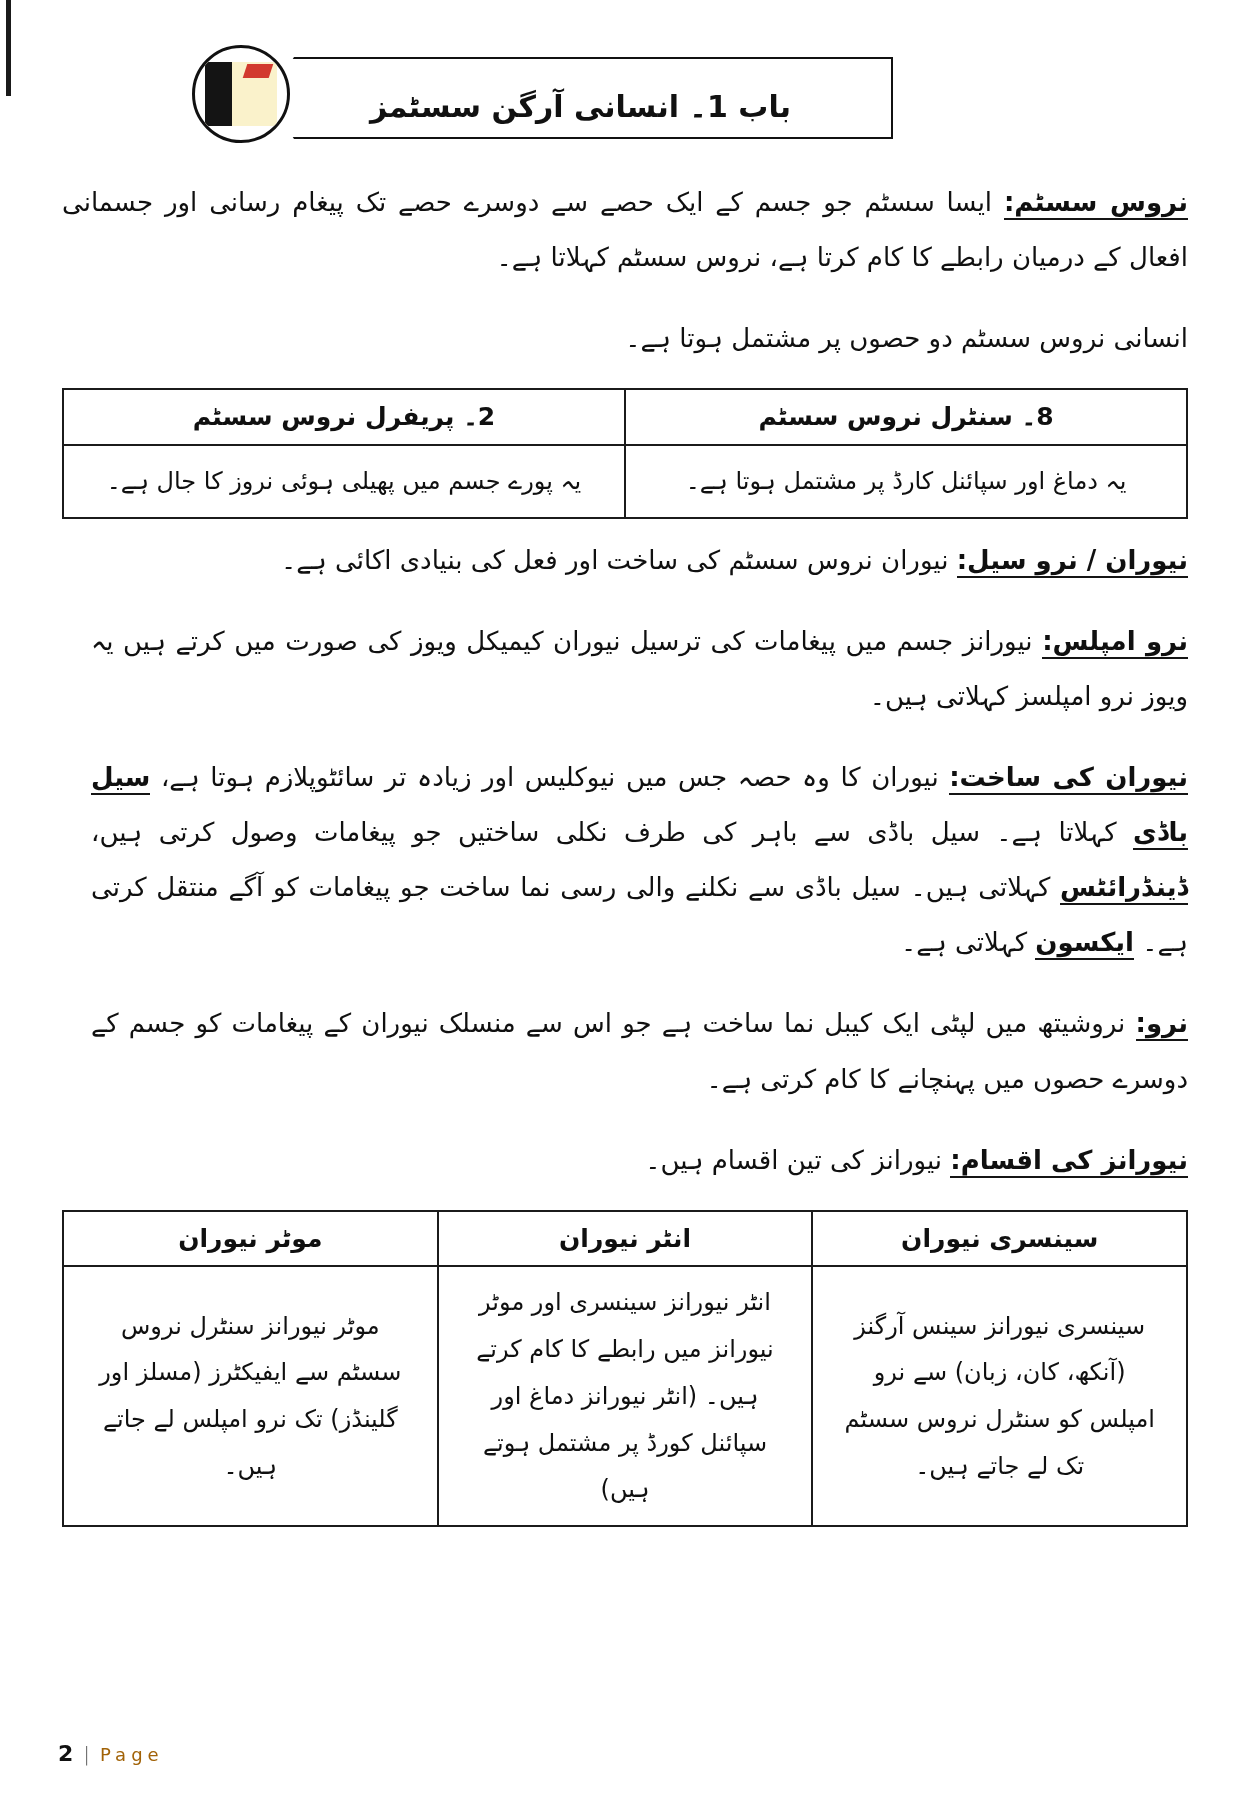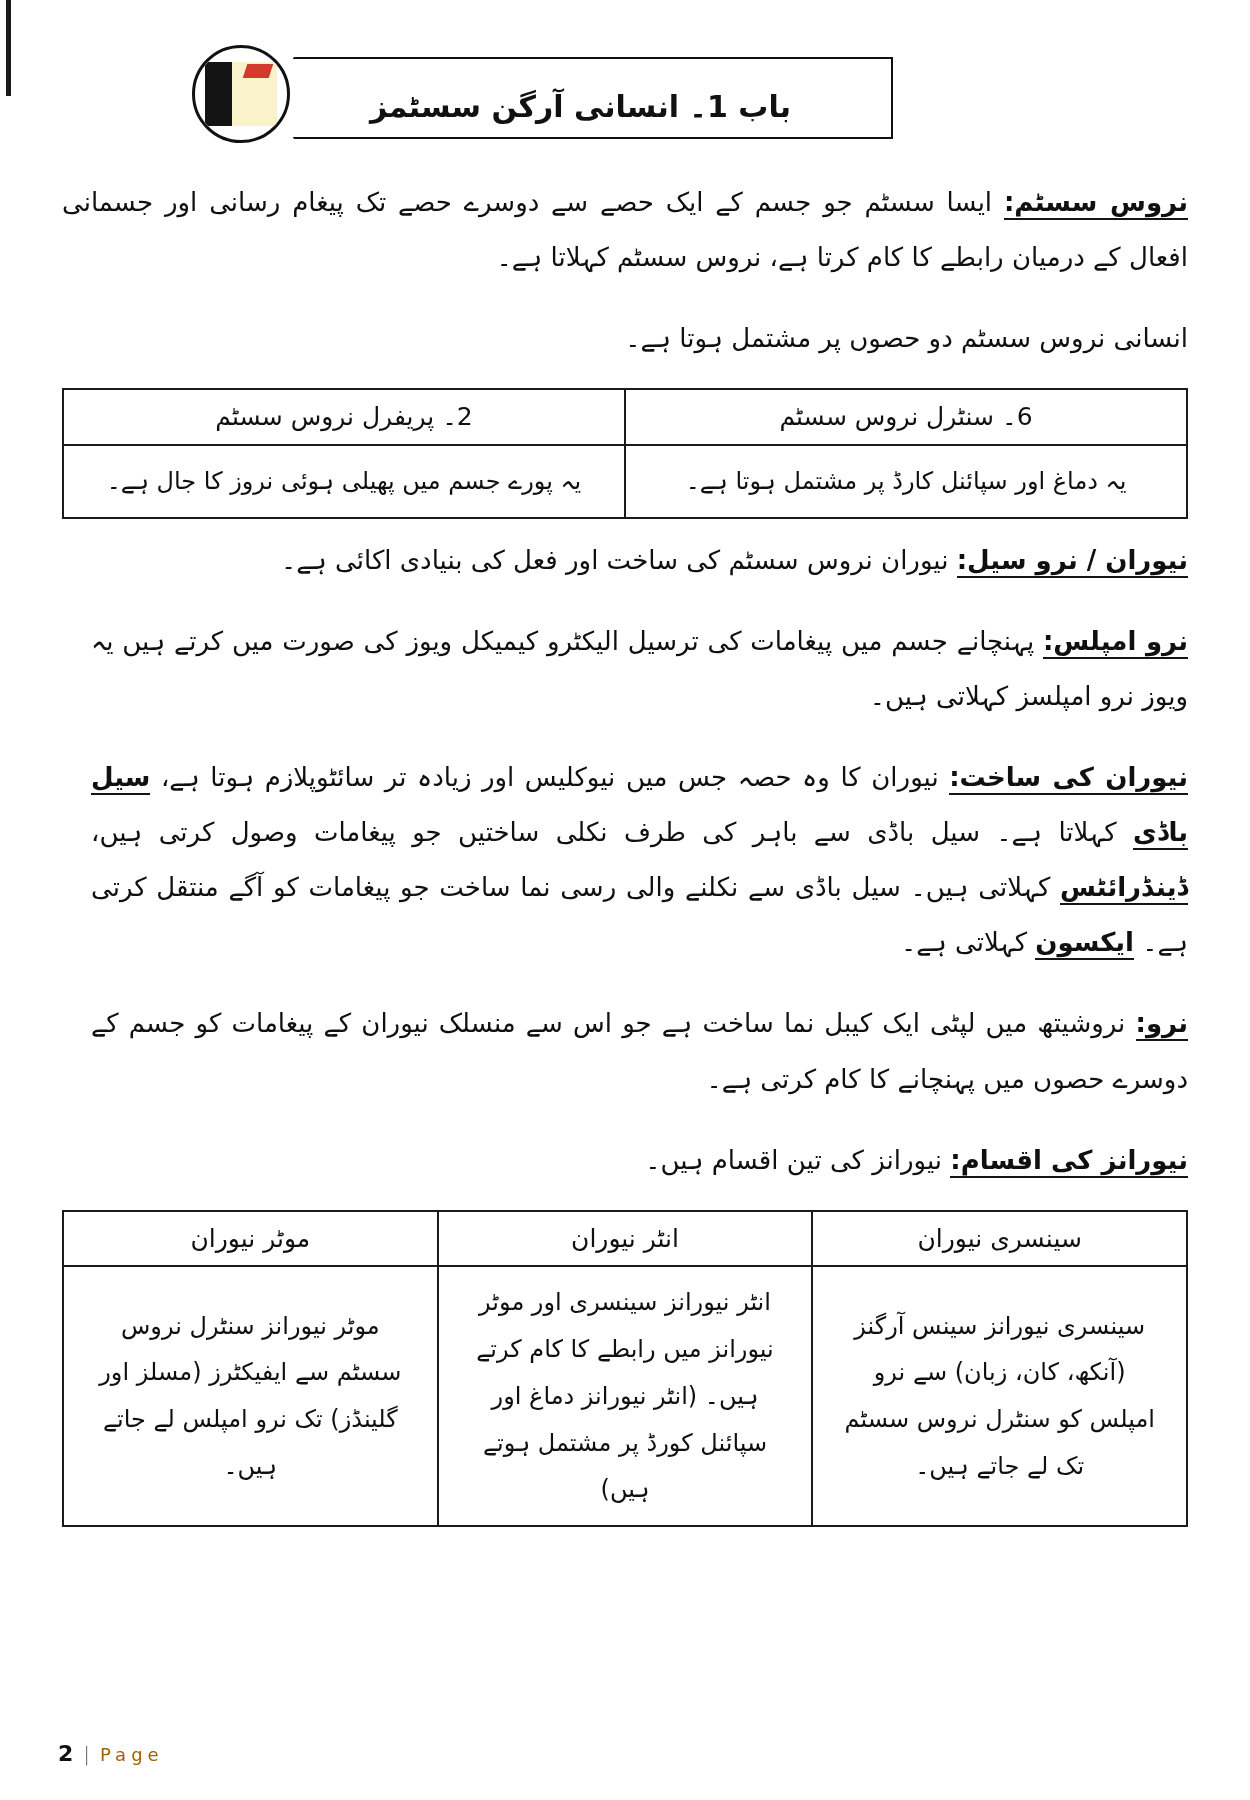--- a/index.html
+++ b/index.html
@@ -78,20 +78,21 @@
     border:2px solid #1b1b1b;
     font-weight:normal;
     color:#101010;
     vertical-align:middle;
     text-align:center;
   }
   table.doc-table th {
     font-size:25px;
     padding:8px 10px;
     line-height:1.5;
+    font-weight:bold;
   }
   table.doc-table td {
     font-size:24px;
     padding:12px 28px;
     line-height:1.95;
   }
   #ns-table th, #ns-table td { width:50%; }
   #neuron-table th, #neuron-table td { width:33.33%; }
   #neuron-table td { height:190px; }
   
@@ -130,36 +131,36 @@
       <span class="u">نروس سسٹم:</span><span> ایسا سسٹم جو جسم کے ایک حصے سے دوسرے حصے تک پیغام رسانی اور جسمانی افعال کے درمیان رابطے کا کام کرتا ہے، نروس سسٹم کہلاتا ہے۔</span>
     </p>
 
     <p class="para">
       <span>انسانی نروس سسٹم دو حصوں پر مشتمل ہوتا ہے۔</span>
     </p>
 
     <table class="doc-table" id="ns-table">
       <tbody>
           <tr>
-        <th>6۔ سنٹرل نروس سسٹم</th>
+        <th>8۔ سنٹرل نروس سسٹم</th>
         <th>2۔ پریفرل نروس سسٹم</th>
       </tr>
       <tr>
         <td>یہ دماغ اور سپائنل کارڈ پر مشتمل ہوتا ہے۔</td>
         <td>یہ پورے جسم میں پھیلی ہوئی نروز کا جال ہے۔</td>
       </tr>
     </tbody>
       </table>
 
     <p class="para mt-sm">
       <span class="u">نیوران / نرو سیل:</span><span> نیوران نروس سسٹم کی ساخت اور فعل کی بنیادی اکائی ہے۔</span>
     </p>
 
     <p class="para">
-      <span class="u">نرو امپلس:</span><span> پہنچانے جسم میں پیغامات کی ترسیل الیکٹرو کیمیکل ویوز کی صورت میں کرتے ہیں یہ ویوز نرو امپلسز کہلاتی ہیں۔</span>
+      <span class="u">نرو امپلس:</span><span> نیورانز جسم میں پیغامات کی ترسیل نیوران کیمیکل ویوز کی صورت میں کرتے ہیں یہ ویوز نرو امپلسز کہلاتی ہیں۔</span>
     </p>
 
     <p class="para">
       <span class="u">نیوران کی ساخت:</span><span> نیوران کا وہ حصہ جس میں نیوکلیس اور زیادہ تر سائٹوپلازم ہوتا ہے، </span><span class="u">سیل باڈی</span><span> کہلاتا ہے۔ سیل باڈی سے باہر کی طرف نکلی ساختیں جو پیغامات وصول کرتی ہیں، </span><span class="u">ڈینڈرائٹس</span><span> کہلاتی ہیں۔ سیل باڈی سے نکلنے والی رسی نما ساخت جو پیغامات کو آگے منتقل کرتی ہے۔ </span><span class="u">ایکسون</span><span> کہلاتی ہے۔</span>
     </p>
 
     <p class="para">
       <span class="u">نرو:</span><span> نروشیتھ میں لپٹی ایک کیبل نما ساخت ہے جو اس سے منسلک نیوران کے پیغامات کو جسم کے دوسرے حصوں میں پہنچانے کا کام کرتی ہے۔</span>
     </p>
 

